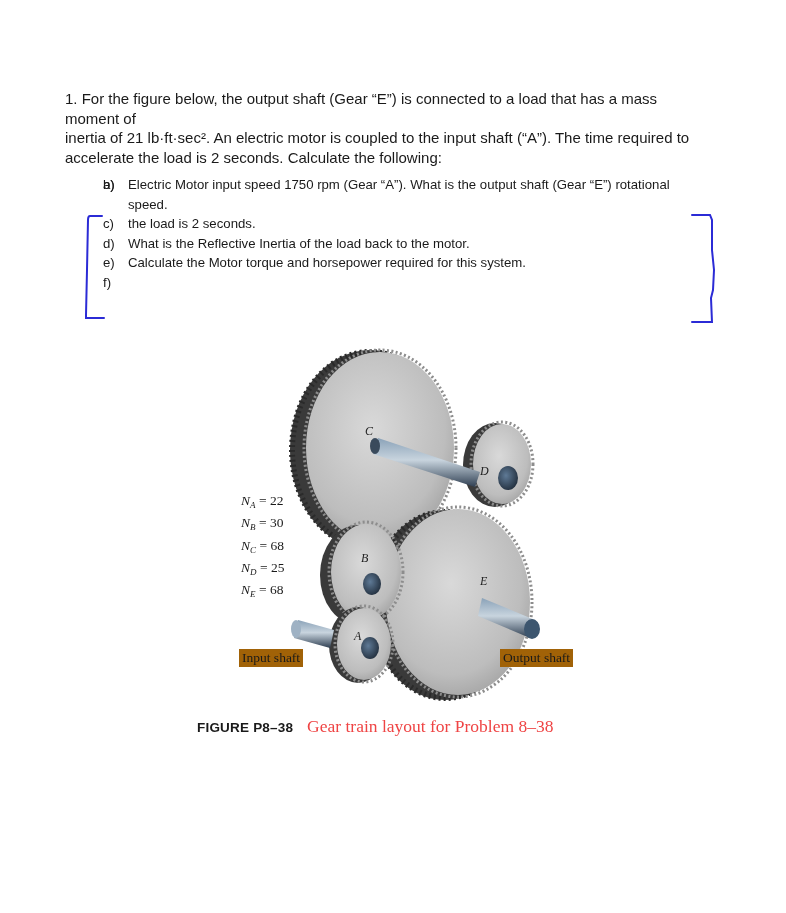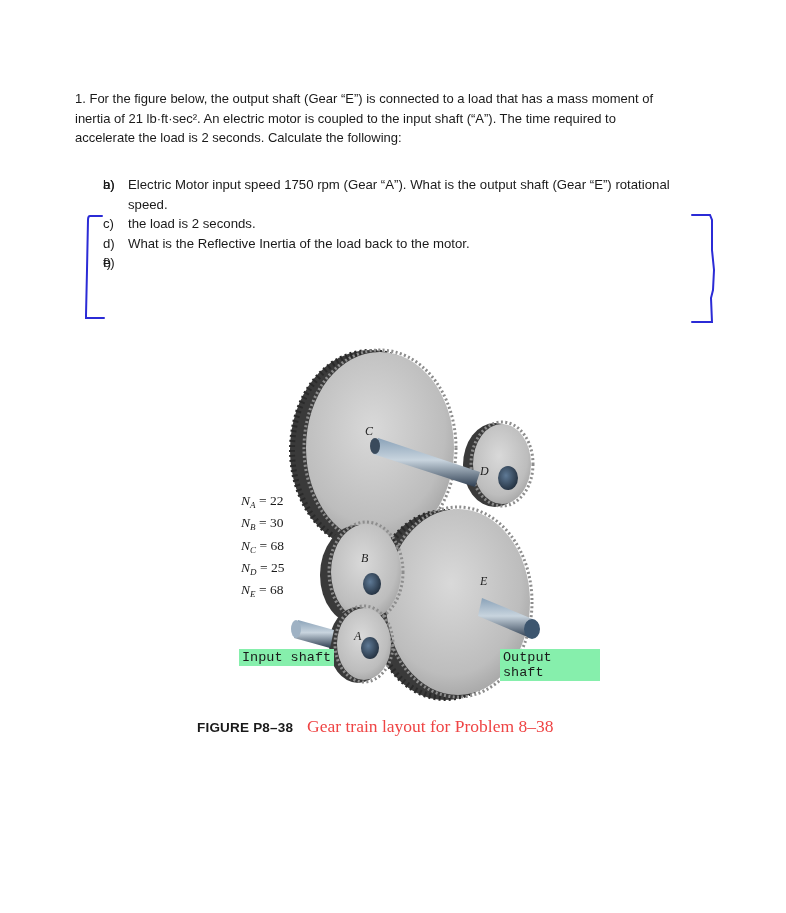--- a/index.html
+++ b/index.html
@@ -1,33 +1,33 @@
 <!DOCTYPE html>
 <html><head>
 <meta charset="utf-8">
 <style>
   html, body { margin:0; padding:0; background:#ffffff; }
   body { width:786px; height:913px; position:relative; overflow:hidden;
          font-family:"Liberation Sans", "DejaVu Sans", sans-serif; color:#1a1a1a; }
-  .intro { position:absolute; left:75px; top:89px; width:640px;
-           font-size:13px; line-height:19.6px; }
+  .intro { position:absolute; left:65px; top:89px; width:640px;
+           font-size:15px; line-height:19.6px; }
   .intro p { margin:0; }
   .qlist { position:absolute; left:103px; top:175px; width:620px;
            font-size:13.2px; line-height:19.6px; list-style:none; margin:0; padding:0; }
   .qlist li { position:relative; padding-left:25px; }
   .qlist li .lbl { position:absolute; left:0; top:0; }
   .bracket { position:absolute; }
   .figure { position:absolute; left:230px; top:340px; width:370px; height:365px; }
   .gears-svg { position:absolute; left:0; top:0; }
   .teeth-label { position:absolute; left:11px; top:152px;
                  font-family:"Liberation Serif", "DejaVu Serif", serif; font-size:13.5px; line-height:17.3px; }
   .teeth-label i { font-style:italic; }
   .teeth-label sub { font-size:9px; font-style:italic; vertical-align:-3px; }
   .gear-letter { position:absolute; font-family:"Liberation Serif", serif; font-style:italic; font-size:12px; color:#222; }
-  .shaft-label { position:absolute; font-family:Liberation Mono, monospace; font-size:13.5px; background:#86efac; padding:1px 3px; }
+  .shaft-label { position:absolute; font-family:Liberation Serif, serif; font-size:13.5px; background:#a16207; padding:1px 3px; }
   .caption { position:absolute; left:197px; top:716px; font-size:14px; white-space:nowrap; }
   .caption .fig-id { font-family:"Liberation Sans", sans-serif; font-weight:bold; font-size:13.5px; letter-spacing:0.2px; }
   .caption .fig-title { font-family:"Liberation Serif", serif; font-size:17.5px; margin-left:10px; color:#ef4444; }
 </style>
 </head>
 <body>
 
 <div class="intro">
   <p>1. For the figure below, the output shaft (Gear “E”) is connected to a load that has a mass moment of</p>
   <p>inertia of 21 lb·ft·sec².  An electric motor is coupled to the input shaft (“A”).  The time required to</p>
@@ -46,20 +46,21 @@
   <li>
     <span class="lbl">c)</span>
     <div>the load is 2 seconds.</div>
   </li>
   <li>
     <span class="lbl">d)</span>
     <span>What is the Reflective Inertia of the load back to the motor.</span>
   </li>
   <li>
     <span class="lbl">e)</span>
+    <span>Calculate the Motor torque and horsepower required for this system.</span>
   </li>
   <li>
     <span class="lbl">f)</span>
   </li>
 </ul>
 
 <svg class="bracket" style="left:80px;top:210px" width="30" height="115" viewBox="0 0 30 115">
   <path d="M22 6 L10 6 Q8 6 8 10 L7 60 L6 105 L6 108 L24 108" fill="none" stroke="#2b2bd6" stroke-width="2" stroke-linecap="round"></path>
 </svg>
 <svg class="bracket" style="left:690px;top:210px" width="30" height="118" viewBox="0 0 30 118">

